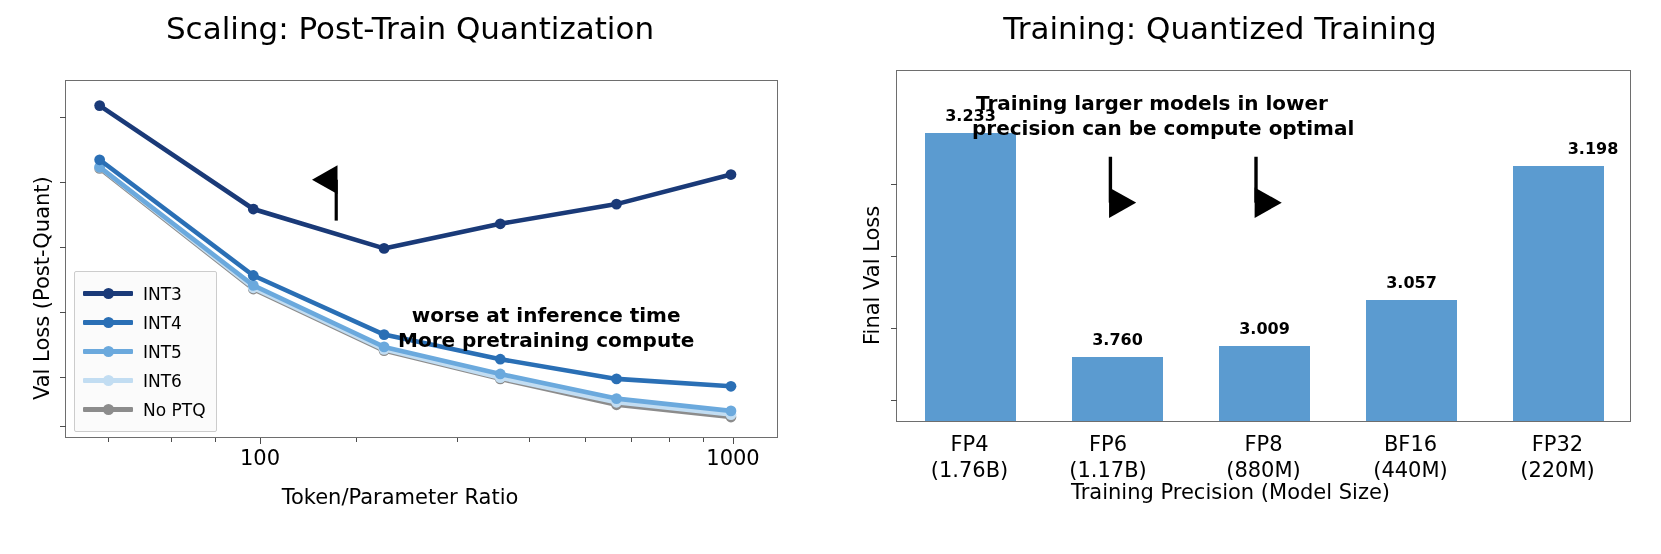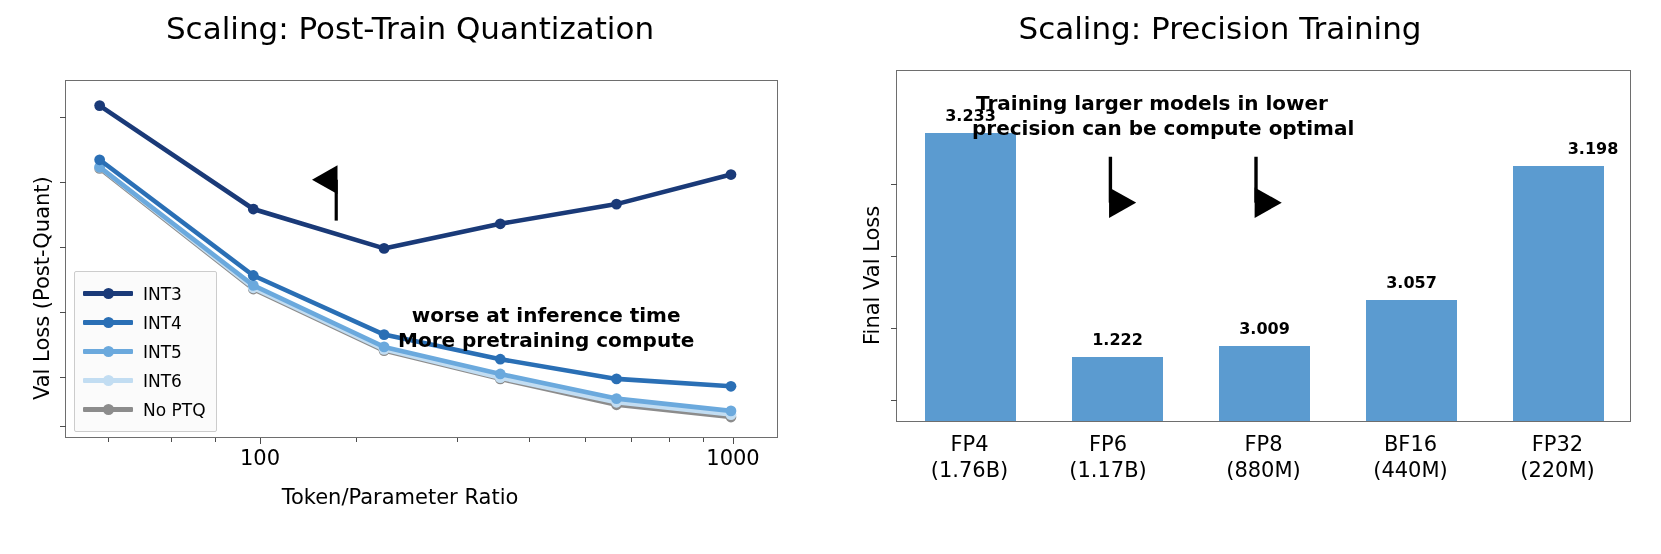--- a/index.html
+++ b/index.html
@@ -287,30 +287,30 @@
     <div class="tick-mark tick-x" style="left:703px; top:438px; height:3.5px;"></div>
 
     <div class="xticklabel" style="left:260px; top:446px;">100</div>
     <div class="xticklabel" style="left:733px; top:446px;">1000</div>
 
     <div class="xlabel" style="left:0px; top:485px; width:800px;">Token/Parameter Ratio</div>
   </div>
 
   <div class="panel" id="panel-right">
 
-    <div class="panel-title">Scaling: Precision Training</div>
+    <div class="panel-title">Training: Quantized Training</div>
 
     <div class="ylabel" id="right-ylabel" style="left: 40px; top: 345px;">Final Val Loss</div>
 
     <div class="plot-box" id="plot-right">
       <div class="plot-inner" id="right-inner">
           <div class="bar" style="left: 27.93px; width: 91.14px; height: 288.259px; background: rgb(91, 155, 208);"></div>
           <div class="bar-value" style="left: 73.5px; top: 34.7405px;">3.233</div>
           <div class="bar" style="left: 174.93px; width: 91.14px; height: 63.7405px; background: rgb(91, 155, 208);"></div>
-          <div class="bar-value" style="left: 220.5px; top: 259.259px;">1.222</div>
+          <div class="bar-value" style="left: 220.5px; top: 259.259px;">3.760</div>
           <div class="bar" style="left: 321.93px; width: 91.14px; height: 75.1568px; background: rgb(91, 155, 208);"></div>
           <div class="bar-value" style="left: 367.5px; top: 247.843px;">3.009</div>
           <div class="bar" style="left: 468.93px; width: 91.14px; height: 120.822px; background: rgb(91, 155, 208);"></div>
           <div class="bar-value" style="left: 514.5px; top: 202.178px;">3.057</div>
           <div class="bar" style="left: 615.93px; width: 91.14px; height: 254.962px; background: rgb(91, 155, 208);"></div>
           <div class="bar-value" style="left: 696px; top: 68.0378px;">3.198</div>
         </div>
 
       <div class="tick-mark tick-y" style="top:113px"></div>
       <div class="tick-mark tick-y" style="top:185px"></div>
@@ -326,20 +326,21 @@
         <defs>
           <marker id="arrDn" markerWidth="9" markerHeight="9" refX="4.5" refY="7.6" orient="auto-start-reverse" markerUnits="strokeWidth">
             <path d="M4.5,0 L9,8 L0,8 Z" fill="#000000"></path>
           </marker>
         </defs>
         <line x1="214" y1="86" x2="214" y2="132" stroke="#000000" stroke-width="3.4" marker-end="url(#arrDn)"></line>
         <line x1="360" y1="86" x2="360" y2="132" stroke="#000000" stroke-width="3.4" marker-end="url(#arrDn)"></line>
       </svg>
     </div>
 
+    <div class="xlabel" style="left:0px; top:480px; width:821px;">Training Precision (Model Size)</div>
   <div class="xticklabel two-line" style="left: 149.5px; top: 432px;">
         <div>FP4</div>
         <div>(1.76B)</div>
       </div>
       <div class="xticklabel two-line" style="left: 288px; top: 432px;">
         <div>FP6</div>
         <div>(1.17B)</div>
       </div>
       <div class="xticklabel two-line" style="left: 443.5px; top: 432px;">
         <div>FP8</div>

